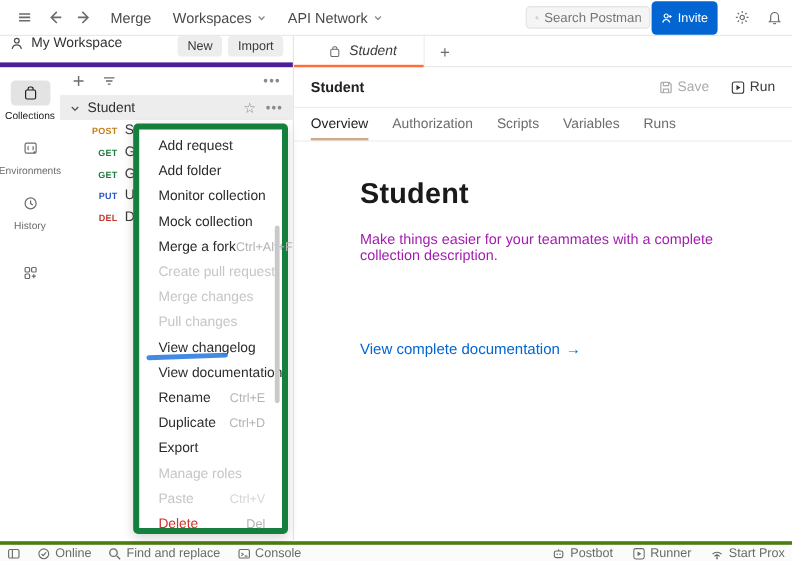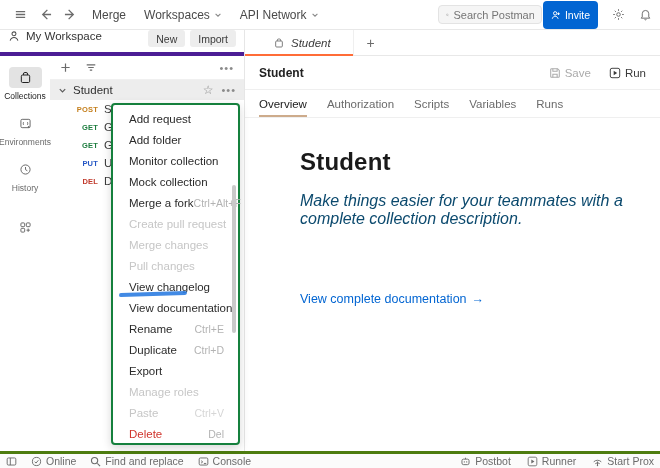--- a/index.html
+++ b/index.html
@@ -52,21 +52,21 @@
   .coll-actions { margin-left: auto; display: flex; align-items: center; gap: 8px; color: #8a8a8a; }
   .star { font-size: 12px; }
   .req-row { height: 18px; display: flex; align-items: center; padding-left: 24px; gap: 6px; }
   .method { font-size: 7.5px; font-weight: bold; letter-spacing: .2px; width: 24px; text-align: right; }
   .m-post { color: #c47f1d; } .m-get { color: #1d7d3f; } .m-put { color: #2456c4; } .m-del { color: #c0392b; }
   .req-label { font-size: 11.5px; color: #3b3b3b; }
 
   
   .ctx-menu {
     position: absolute; left: 111px; top: 103px; width: 129px; height: 342px;
-    background: #fff; border: 2px solid #15803d; border-radius: 4px;
+    background: #fff; border: 5px solid #15803d; border-radius: 4px;
     box-shadow: 0 3px 10px rgba(0,0,0,.16); padding: 3px 0; z-index: 10;
   }
   .menu-item { height: 21px; display: flex; align-items: center; padding: 0 14px 0 16px; position: relative; }
   .mi-label { font-size: 11.5px; color: #2b2b2b; white-space: nowrap; }
   .mi-short { margin-left: auto; font-size: 10.5px; color: #b3b3b3; }
   .menu-item.disabled .mi-label { color: #c6c6c6; }
   .menu-item.disabled .mi-short { color: #d6d6d6; }
   .menu-item.danger .mi-label { color: #d0342c; }
   .marker {
     position: absolute; left: 6px; top: 16px; width: 68px; height: 4px;
@@ -89,21 +89,21 @@
   .hdr-btn.disabled { color: #ababab; }
   .hdr-btn.run { color: #3b3b3b; }
 
   .sec-tabs { height: 28px; display: flex; align-items: center; gap: 20px; padding: 0 14px; border-bottom: 1px solid #efefef; }
   .sec-tab { font-size: 11.5px; color: #6b6b6b; height: 100%; display: flex; align-items: center; position: relative; }
   .sec-tab.active { color: #212121; }
   .sec-tab.active::after { content: ""; position: absolute; left: 0; right: 0; bottom: 0; height: 2px; background: #cdab8b; }
 
   .content { padding: 30px 30px 0 55px; }
   .h1 { font-size: 24px; font-weight: bold; color: #1a1a1a; letter-spacing: .2px; }
-  .desc-placeholder { margin-top: 16px; font-size: 16px; color: #0c4a6e; font-style: italic; }
+  .desc-placeholder { margin-top: 16px; font-size: 12px; color: #a21caf; }
   .doc-link { margin-top: 64px; display: inline-flex; align-items: center; gap: 5px; font-size: 12.5px; color: #0265d2; text-decoration: none; }
 
   
   .statusbar { height: 17px; border-top: 3px solid #4d7c0f; display: flex; align-items: center; padding: 0 6px; color: #6b6b6b; font-size: 10.5px; background: #fbfbfb; }
   .sb-item { display: flex; align-items: center; gap: 4px; margin-right: 14px; }
   .sb-right { margin-left: auto; display: flex; align-items: center; }
   .sb-right .sb-item { margin-right: 0; margin-left: 16px; white-space: nowrap; }
 </style>
 </head>
 <body>

